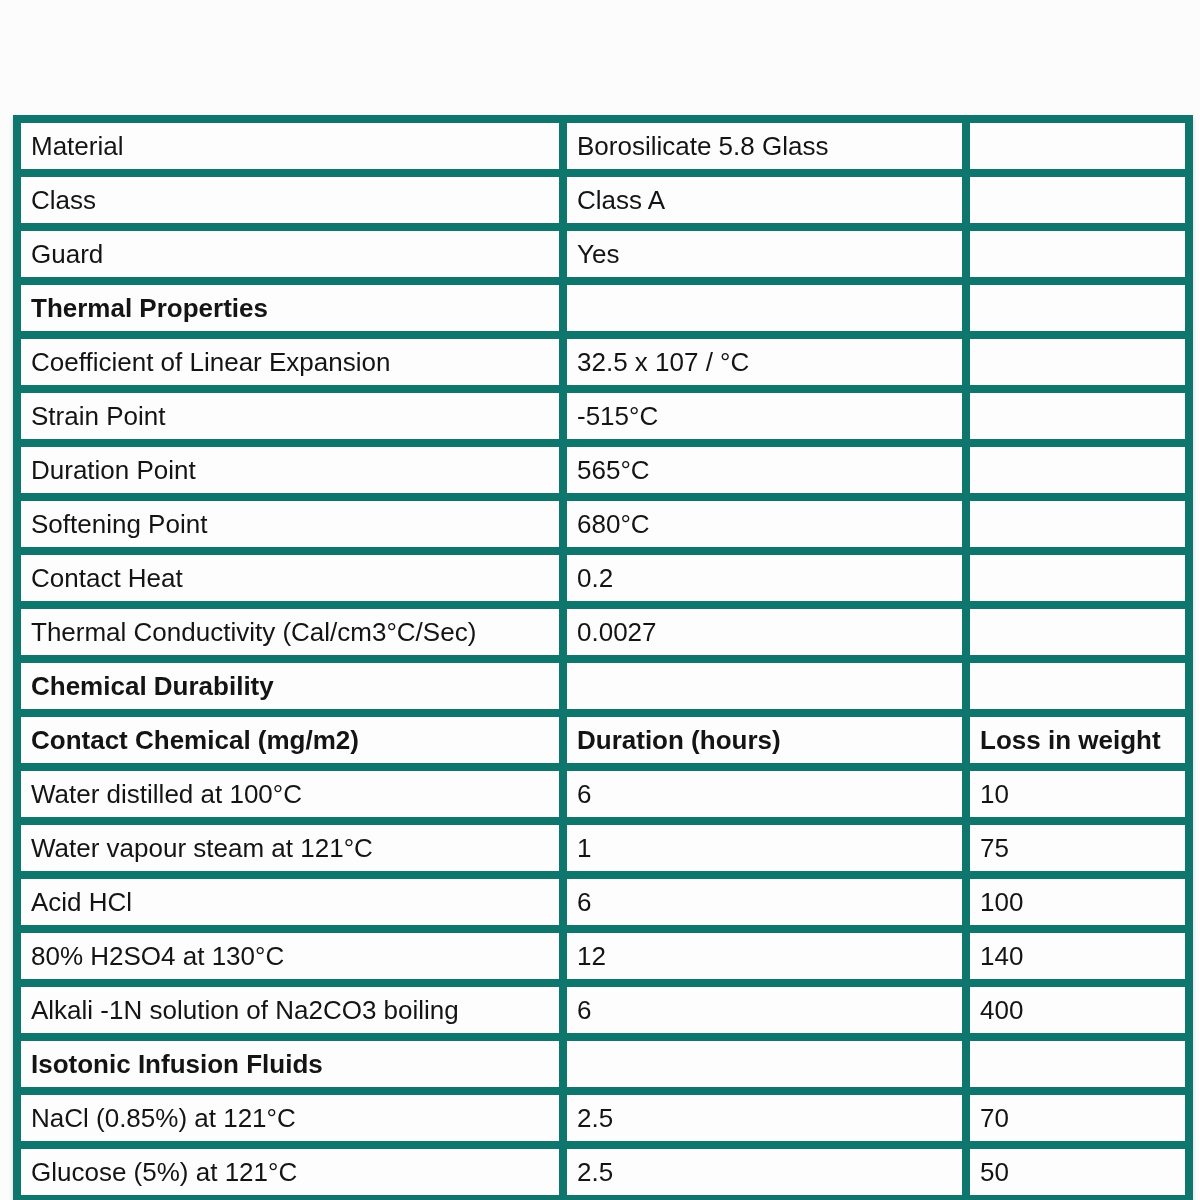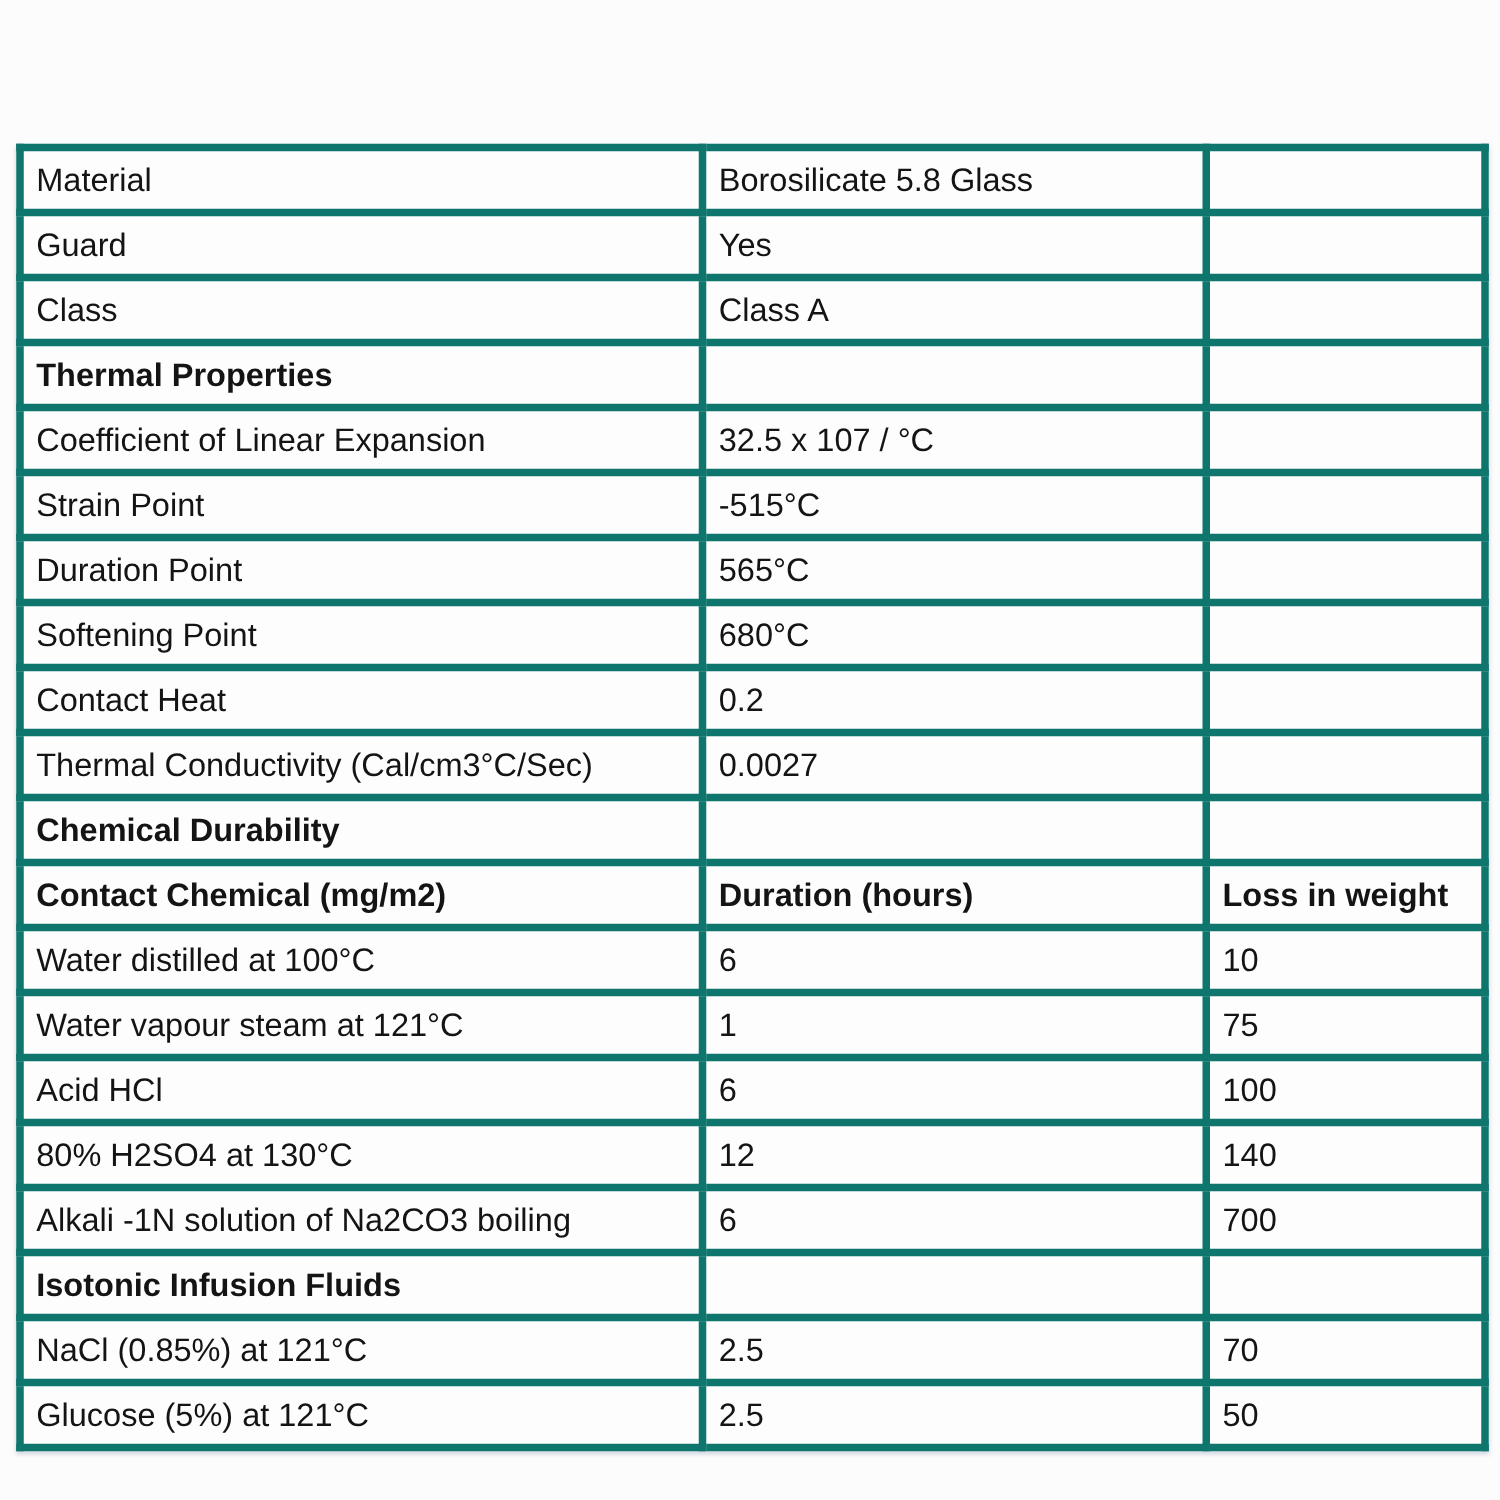--- a/index.html
+++ b/index.html
@@ -20,21 +20,21 @@
     position: absolute;
     left: 13px;
     top: 115px;
     border-collapse: collapse;
     table-layout: fixed;
     background: #fdfdfe;
     border: 3px solid #26304d;
     box-shadow: 0 2px 4px rgba(120,135,165,0.35);
   }
   table.spec-table td {
-    border: 6px solid #0f766e;
+    border: 8px solid #0f766e;
     height: 46px;
     padding: 0 8px 0 10px;
     font-size: 26px;
     line-height: 1.1;
     color: #141414;
     vertical-align: middle;
     white-space: nowrap;
     overflow: hidden;
     background: #fdfdfe;
   }
@@ -56,27 +56,27 @@
       <col class="col-value">
       <col class="col-extra">
     </colgroup>
     <tbody>
       <tr>
         <td>Material</td>
         <td>Borosilicate 5.8 Glass</td>
         <td></td>
       </tr>
       <tr>
-        <td>Guard</td>
-        <td>Yes</td>
+        <td>Class</td>
+        <td>Class A</td>
         <td></td>
       </tr>
       <tr>
-        <td>Class</td>
-        <td>Class A</td>
+        <td>Guard</td>
+        <td>Yes</td>
         <td></td>
       </tr>
       <tr class="section">
         <td>Thermal Properties</td>
         <td></td>
         <td></td>
       </tr>
       <tr>
         <td>Coefficient of Linear Expansion</td>
         <td>32.5 x 107 / °C</td>
@@ -133,21 +133,21 @@
         <td>100</td>
       </tr>
       <tr>
         <td>80% H2SO4 at 130°C</td>
         <td>12</td>
         <td>140</td>
       </tr>
       <tr>
         <td>Alkali -1N solution of Na2CO3 boiling</td>
         <td>6</td>
-        <td>700</td>
+        <td>400</td>
       </tr>
       <tr class="section">
         <td>Isotonic Infusion Fluids</td>
         <td></td>
         <td></td>
       </tr>
       <tr>
         <td>NaCl (0.85%) at 121°C</td>
         <td>2.5</td>
         <td>70</td>

